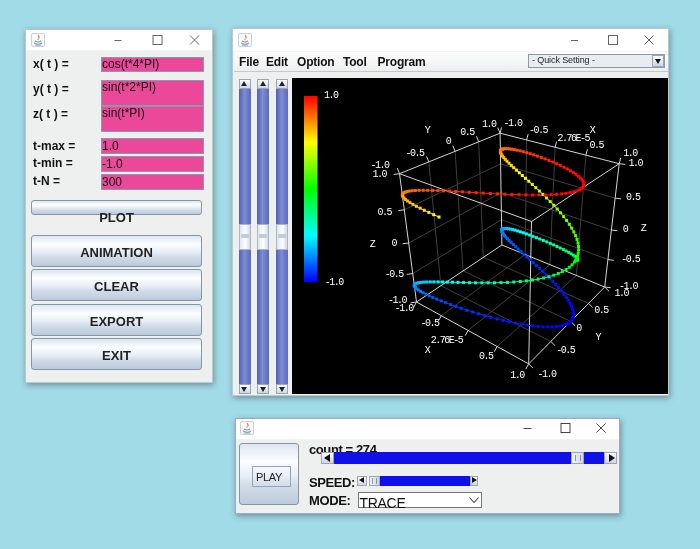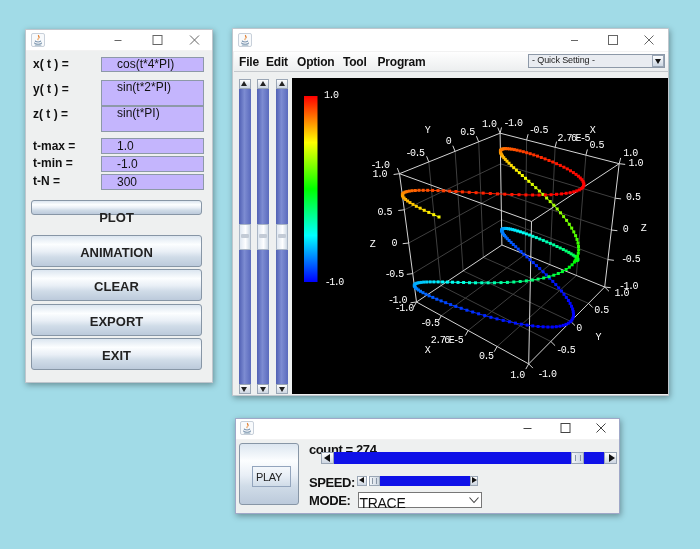--- a/index.html
+++ b/index.html
@@ -1,21 +1,21 @@
 <!DOCTYPE html>
 <html><head><meta charset="utf-8"><style>
 *{margin:0;padding:0;box-sizing:border-box}
 html,body{width:700px;height:549px;overflow:hidden}
 body{background:#a1dbe7;font-family:"Liberation Sans",sans-serif;position:relative}
 .abs{position:absolute}
 .win{position:absolute;background:#eef0f0;border:1px solid #bfc6cd;box-shadow:1px 2px 6px rgba(0,0,0,.35)}
 .tb{position:absolute;left:0;top:0;right:0;height:21px;background:#fff;border-bottom:1px solid #f2f2f2}
 .jicon{position:absolute;width:14px;height:14px;border:1px solid #c8d0da;border-radius:2px;background:#f8fafc}
 .lab{position:absolute;font-weight:bold;font-size:12px;color:#111;white-space:nowrap}
-.fld{position:absolute;background:#c4b5fd;border:1px solid #8d99a8;font-size:12px;color:#111;padding:0 15px;line-height:13px;white-space:nowrap}
+.fld{position:absolute;background:#ec4899;border:1px solid #8d99a8;font-size:12px;color:#111;padding:0 0;line-height:13px;white-space:nowrap}
 .btn{position:absolute;border:1px solid #8796a6;border-radius:3px;background:linear-gradient(#dce6f0 0%,#fcfeff 28%,#e9eff6 52%,#d0dce8 70%,#bccadb 100%);text-align:center;font-weight:bold;font-size:13px;color:#222}
 .mi{position:absolute;font-weight:bold;font-size:12px;color:#111;top:55px;letter-spacing:-0.2px}
 .tk{font-family:"Liberation Mono",monospace;font-size:10px;letter-spacing:-1.5px;fill:#fff}
 .sbv{position:absolute;width:12px;background:linear-gradient(to right,#5060b4,#7d8cd2 45%,#5a6abd)}
 .sbtn{position:absolute;width:12px;height:10px;background:linear-gradient(#fdfdfd,#cdd6e2);border:1px solid #9aa6b5}
 .tri{position:absolute;width:0;height:0}
 .small{position:absolute;font-weight:bold;font-size:13px;color:#111;white-space:nowrap;letter-spacing:-0.4px}
 </style></head><body>
 
 <div class="win" style="left:25px;top:29px;width:188px;height:354px">

